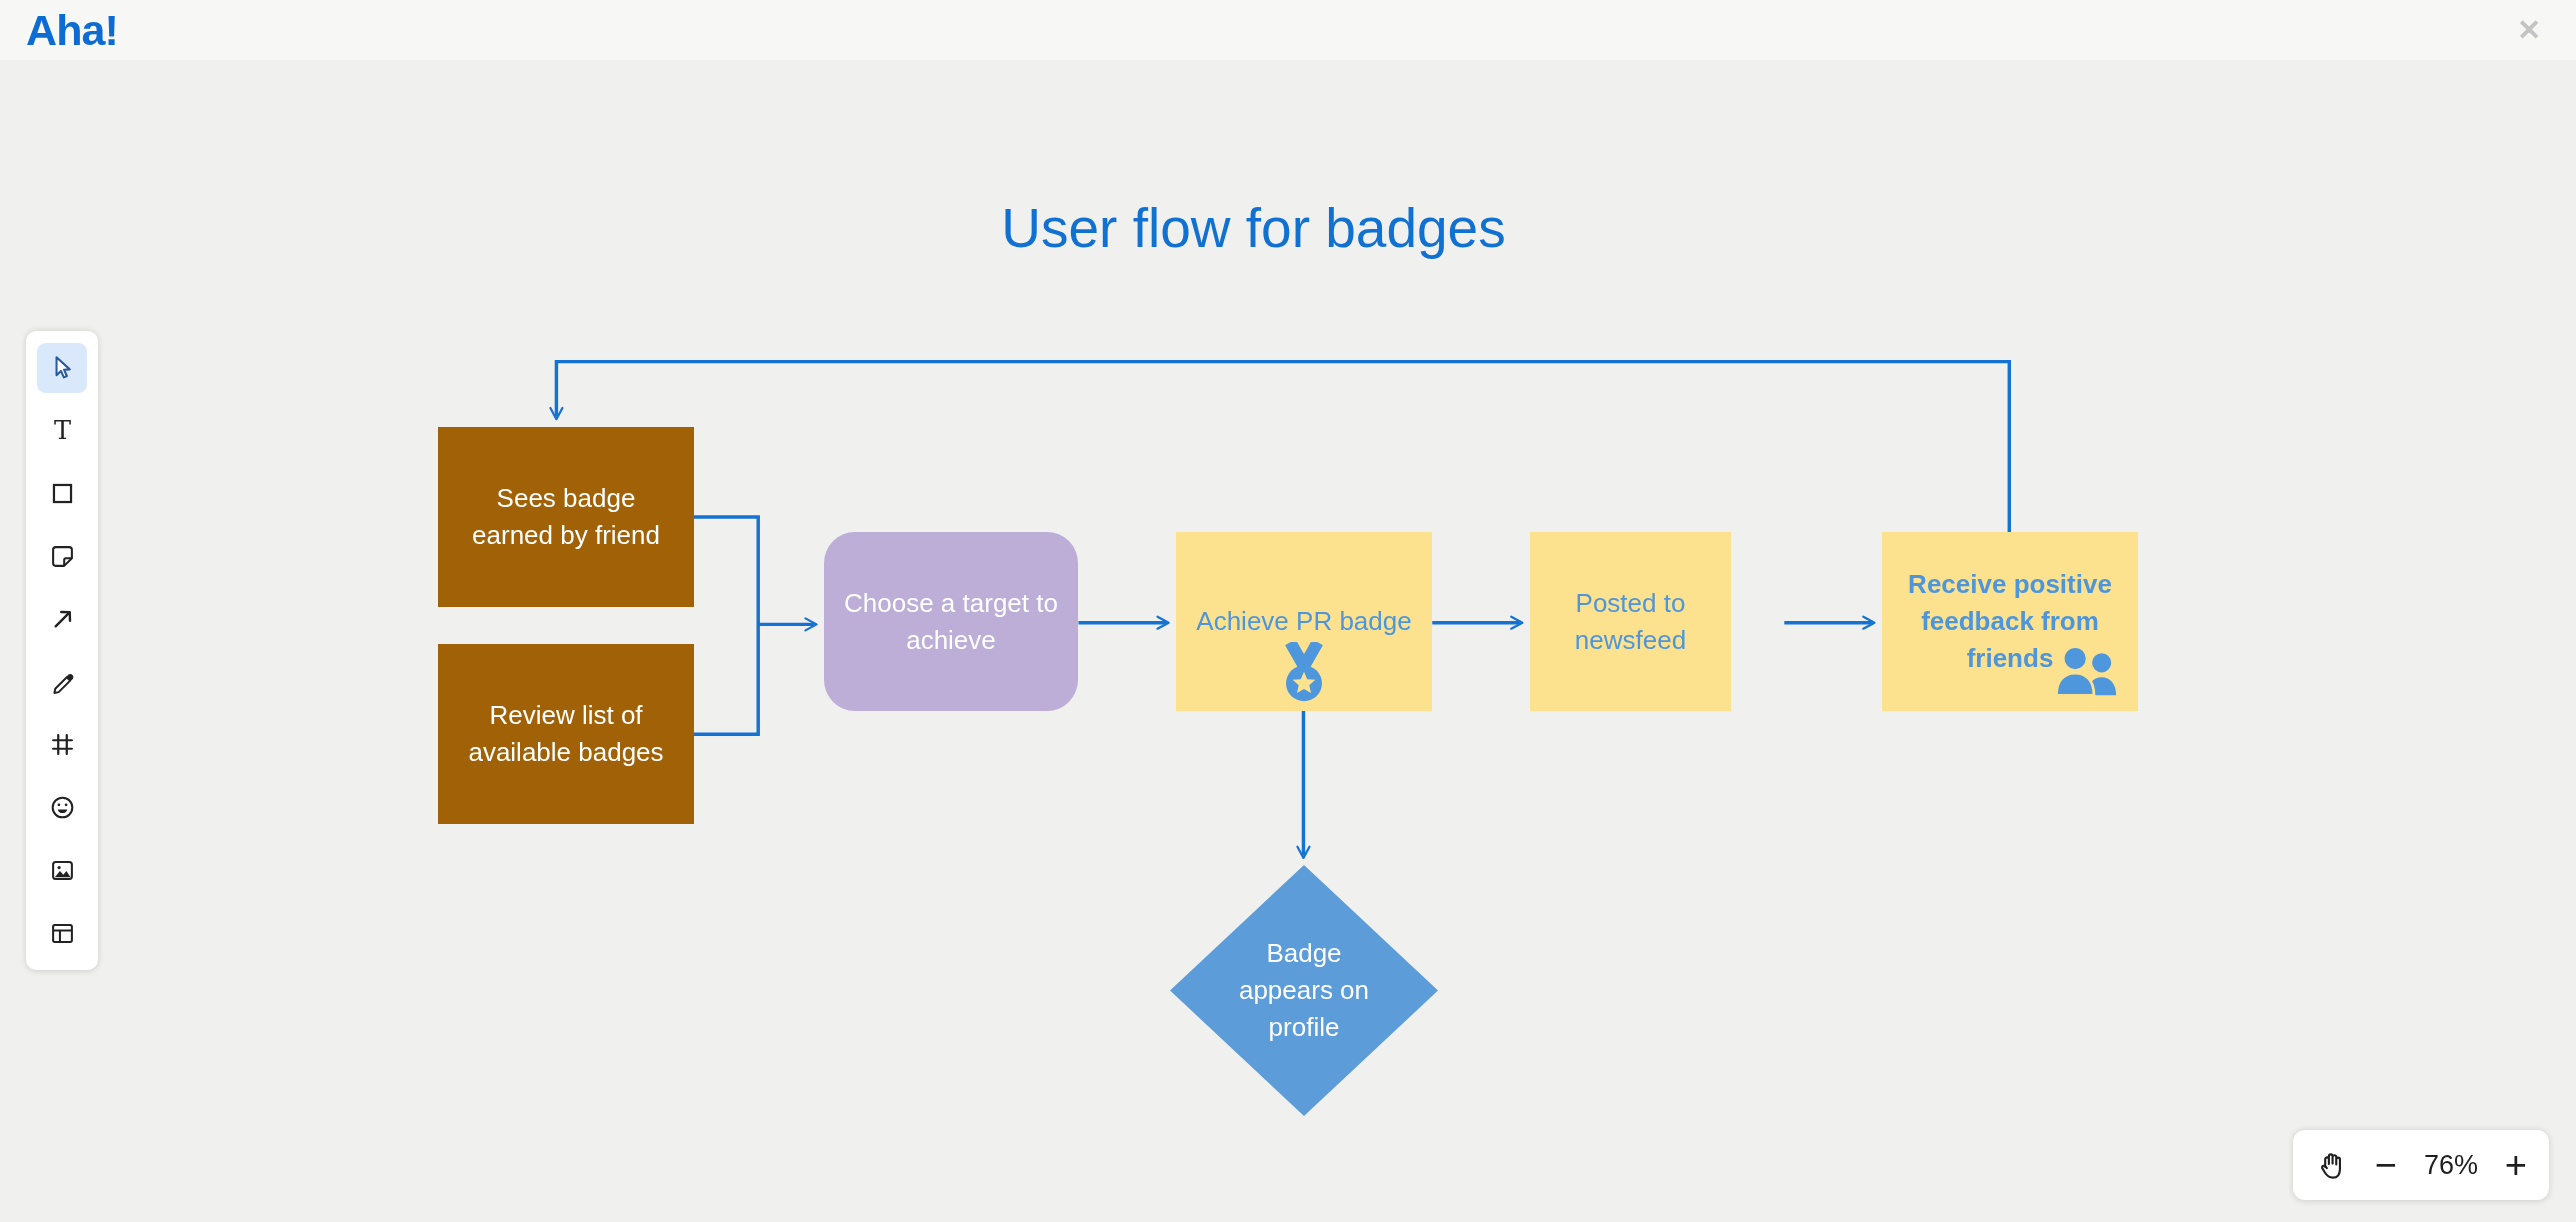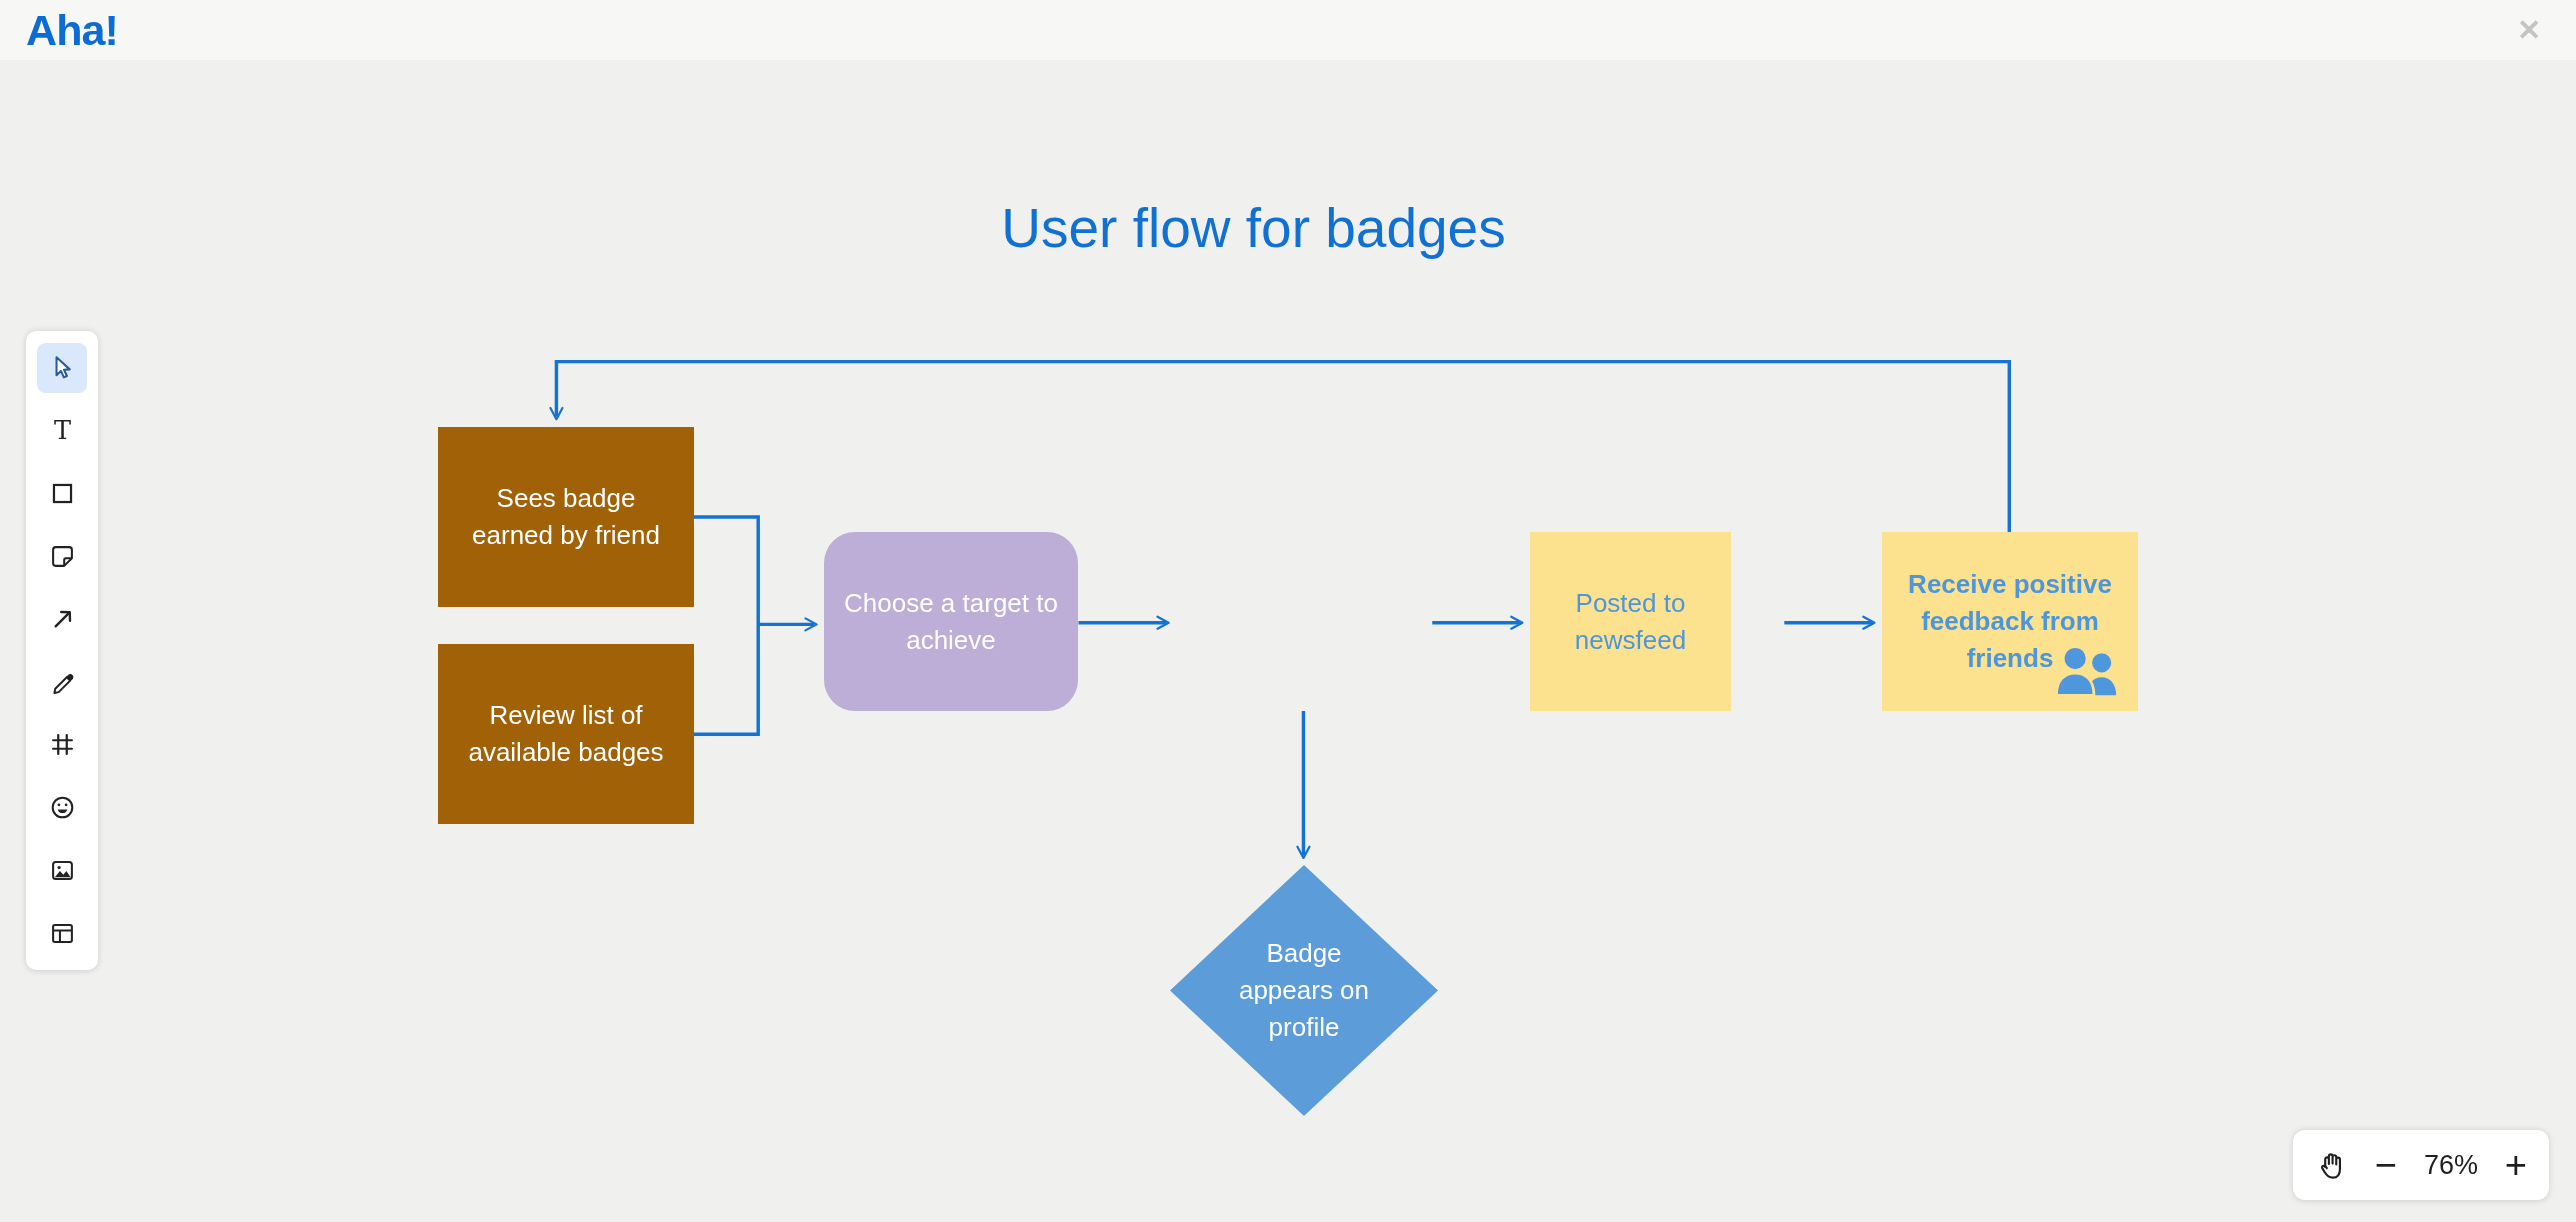--- a/index.html
+++ b/index.html
@@ -150,20 +150,29 @@
   <div id="node-review" class="node purple">
     <span class="node-text">Review list of
 available badges</span>
   </div>
 
   <div id="node-choose" class="node lilac">
     <span class="node-text">Choose a target to
 achieve</span>
   </div>
 
+  <div id="node-achieve" class="node yellow">
+    <span class="node-text">Achieve PR badge</span>
+    <svg class="medal" width="65" height="62" viewBox="0 0 38 36">
+      <path d="M11,0 L19,14" stroke="#4f97dd" stroke-width="7"></path>
+      <path d="M27,0 L19,14" stroke="#4f97dd" stroke-width="7"></path>
+      <circle cx="19" cy="24" r="10.5" fill="#4f97dd"></circle>
+      <path d="M19,17.2 L20.9,21.6 L25.6,22 L22.1,25.1 L23.1,29.7 L19,27.3 L14.9,29.7 L15.9,25.1 L12.4,22 L17.1,21.6 Z" fill="#fce28f"></path>
+    </svg>
+  </div>
 
   <div id="node-posted" class="node yellow">
     <span class="node-text">Posted to
 newsfeed</span>
   </div>
 
   <div id="node-receive" class="node yellow">
     <span class="node-text">Receive positive
 feedback from
 friends</span>

